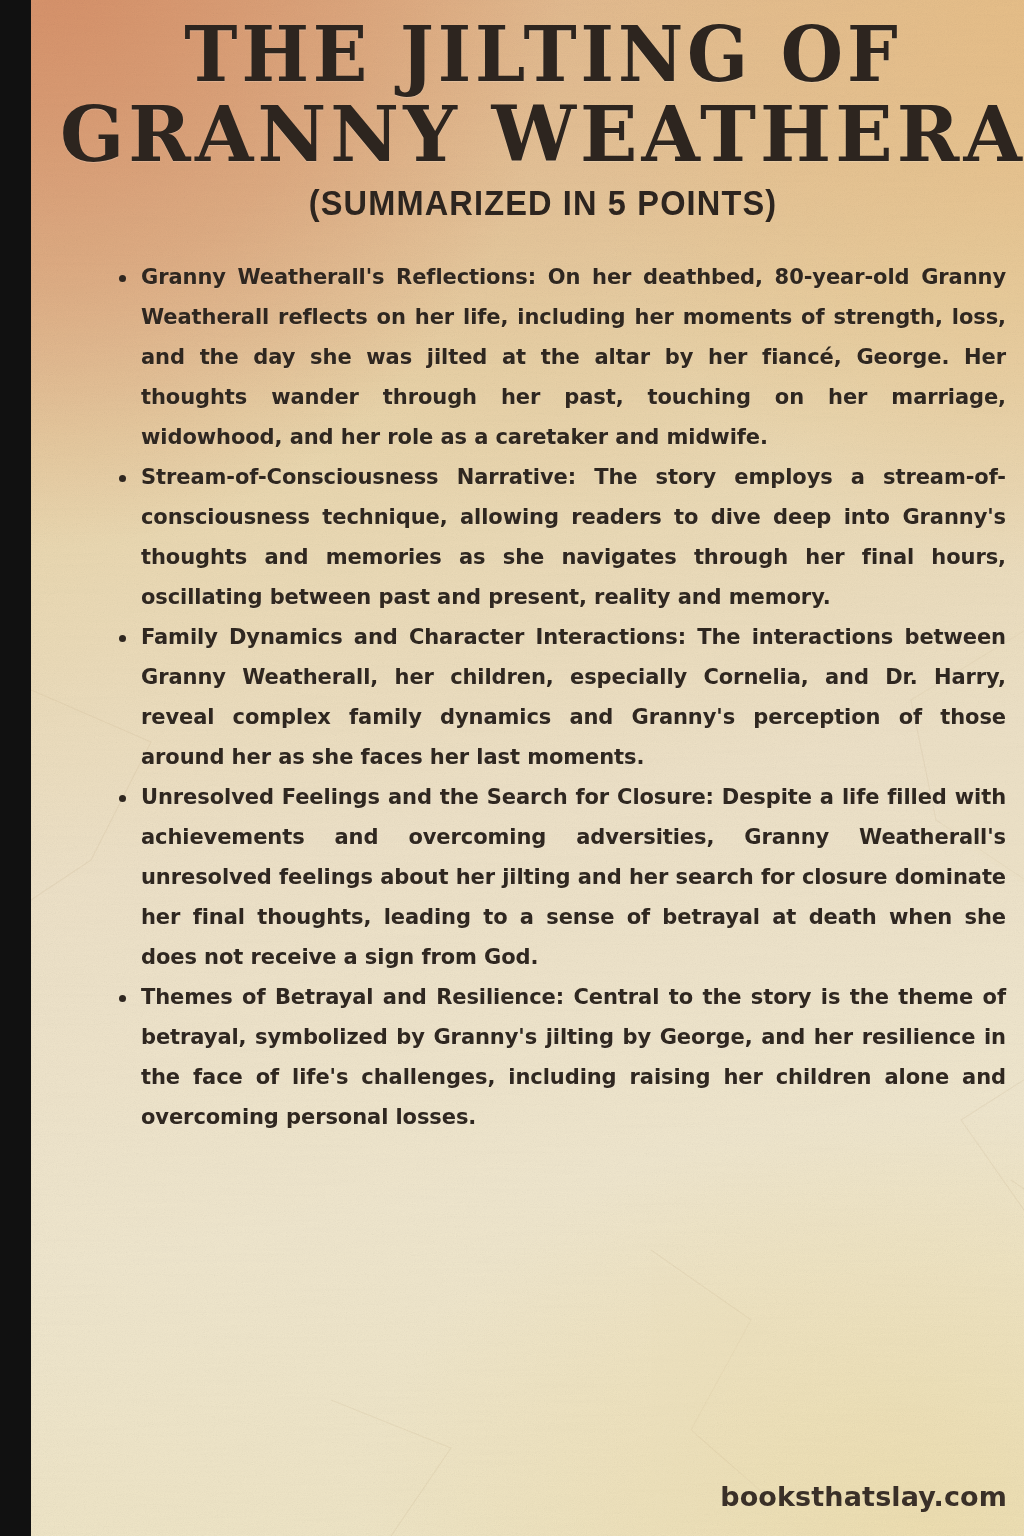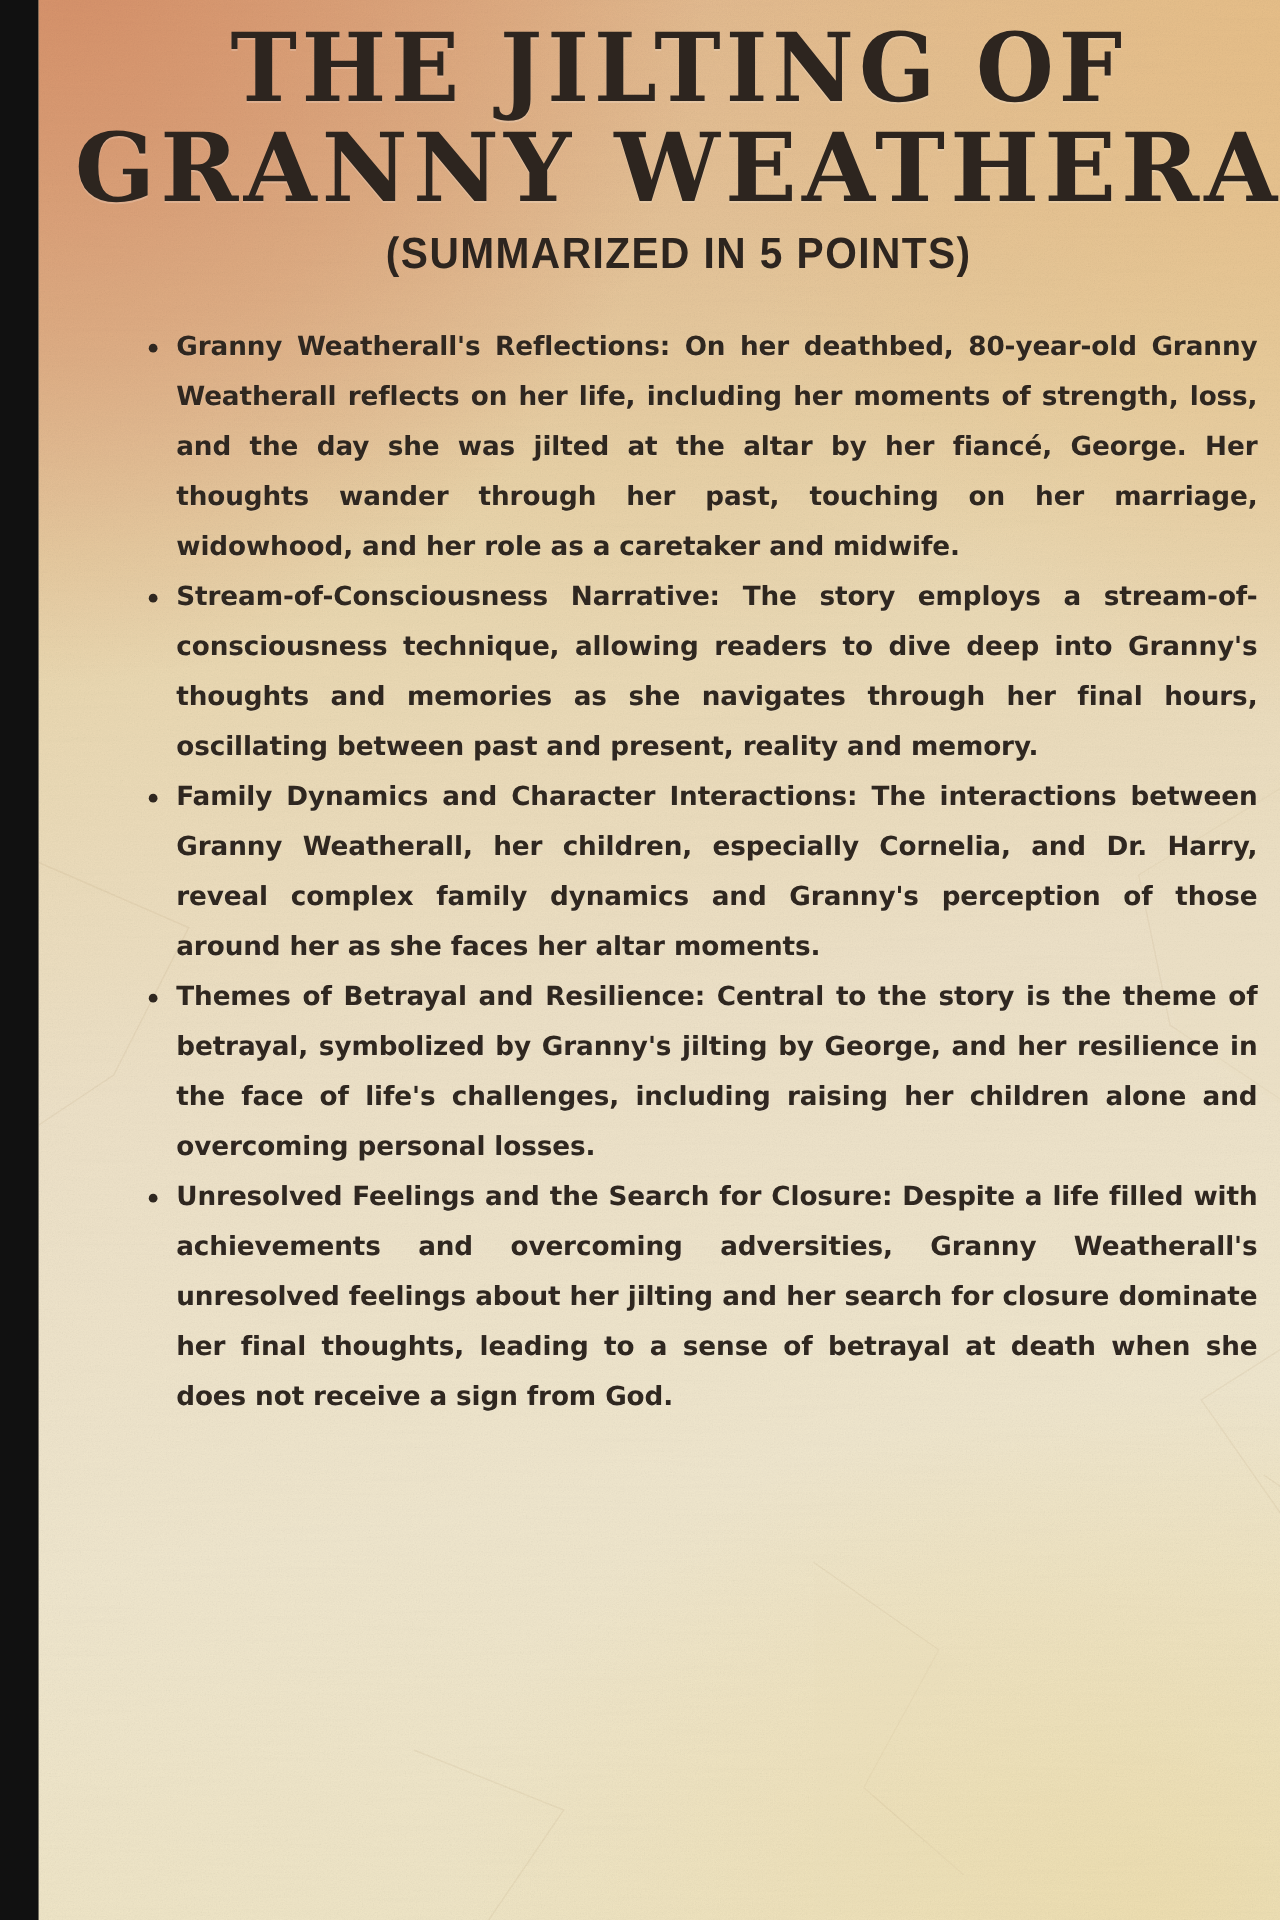--- a/index.html
+++ b/index.html
@@ -184,25 +184,26 @@
     </div>
 
     <ul class="points">
       <li class="point">
         <span class="body">Granny Weatherall's Reflections: On her deathbed, 80-year-old Granny Weatherall reflects on her life, including her moments of strength, loss, and the day she was jilted at the altar by her fiancé, George. Her thoughts wander through her past, touching on her marriage, widowhood, and her role as a caretaker and midwife.</span>
       </li>
       <li class="point">
         <span class="body">Stream-of-Consciousness Narrative: The story employs a stream-of-consciousness technique, allowing readers to dive deep into Granny's thoughts and memories as she navigates through her final hours, oscillating between past and present, reality and memory.</span>
       </li>
       <li class="point">
-        <span class="body">Family Dynamics and Character Interactions: The interactions between Granny Weatherall, her children, especially Cornelia, and Dr. Harry, reveal complex family dynamics and Granny's perception of those around her as she faces her altar moments.</span>
+        <span class="body">Family Dynamics and Character Interactions: The interactions between Granny Weatherall, her children, especially Cornelia, and Dr. Harry, reveal complex family dynamics and Granny's perception of those around her as she faces her last moments.</span>
+      </li>
+      <li class="point">
+        <span class="body">Unresolved Feelings and the Search for Closure: Despite a life filled with achievements and overcoming adversities, Granny Weatherall's unresolved feelings about her jilting and her search for closure dominate her final thoughts, leading to a sense of betrayal at death when she does not receive a sign from God.</span>
       </li>
       <li class="point">
         <span class="body">Themes of Betrayal and Resilience: Central to the story is the theme of betrayal, symbolized by Granny's jilting by George, and her resilience in the face of life's challenges, including raising her children alone and overcoming personal losses.</span>
       </li>
-      <li class="point">
-        <span class="body">Unresolved Feelings and the Search for Closure: Despite a life filled with achievements and overcoming adversities, Granny Weatherall's unresolved feelings about her jilting and her search for closure dominate her final thoughts, leading to a sense of betrayal at death when she does not receive a sign from God.</span>
-      </li>
     </ul>
 
+    <div class="footer">booksthatslay.com</div>
 
   </div>
 </div>
 
 </body></html>

